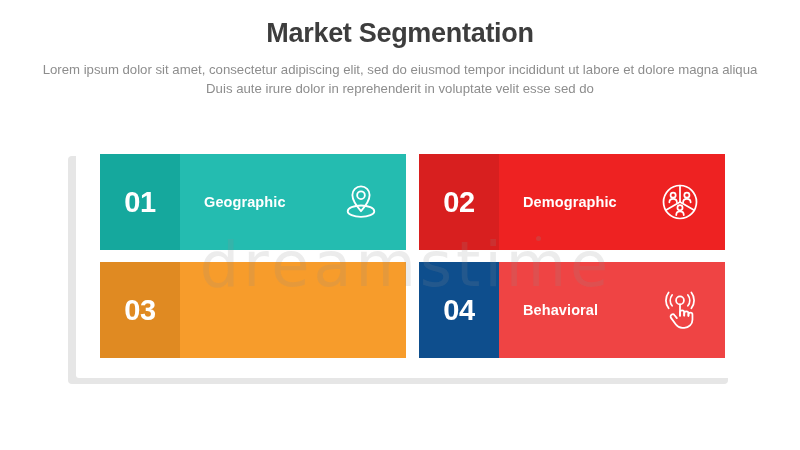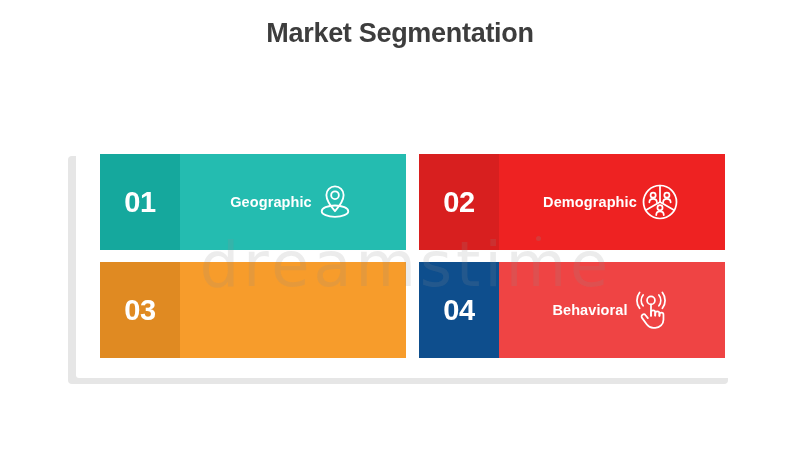--- a/index.html
+++ b/index.html
@@ -98,21 +98,21 @@
     font-size: 29px;
     font-weight: bold;
     color: #ffffff;
     letter-spacing: -0.5px;
     line-height: 1;
   }
   .card-body {
     flex: 1 1 auto;
     display: flex;
     align-items: center;
-    justify-content: center;
+    justify-content: space-between;
     padding: 0 22px 0 24px;
   }
   .card-label {
     font-size: 14.5px;
     font-weight: bold;
     color: #ffffff;
     letter-spacing: 0.1px;
     white-space: nowrap;
   }
   .card-icon {
@@ -158,20 +158,21 @@
     height: 5px;
     border-radius: 50%;
     background: rgba(140,140,140,0.22);
   }
 </style>
 </head>
 <body>
 
 <div class="header">
   <h1 class="page-title">Market Segmentation</h1>
+  <p class="page-subtitle">Lorem ipsum dolor sit amet, consectetur adipiscing elit, sed do eiusmod tempor incididunt ut labore et dolore magna aliqua Duis aute irure dolor in reprehenderit in voluptate velit esse sed do</p>
 </div>
 
 <div class="stage">
 
   <div class="frame-shadow"></div>
   <div class="frame-inner"></div>
 
   <div class="grid">
 
     <div class="card pos-1" style="background: rgb(36, 188, 176);">

